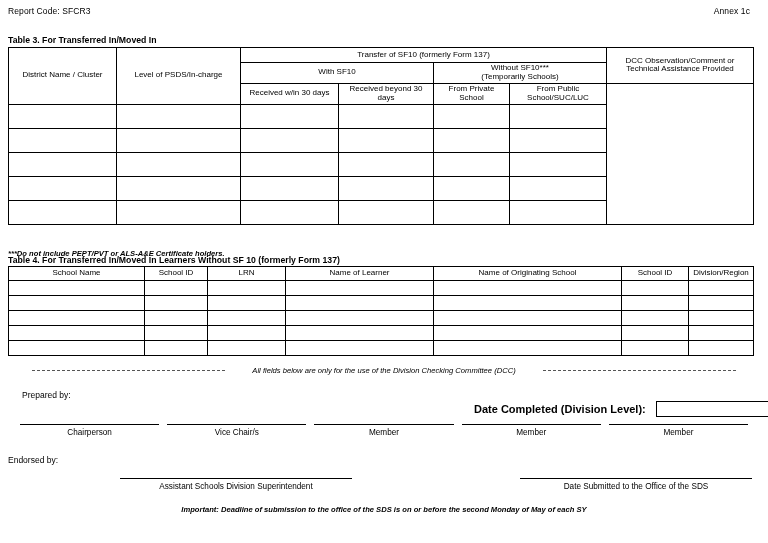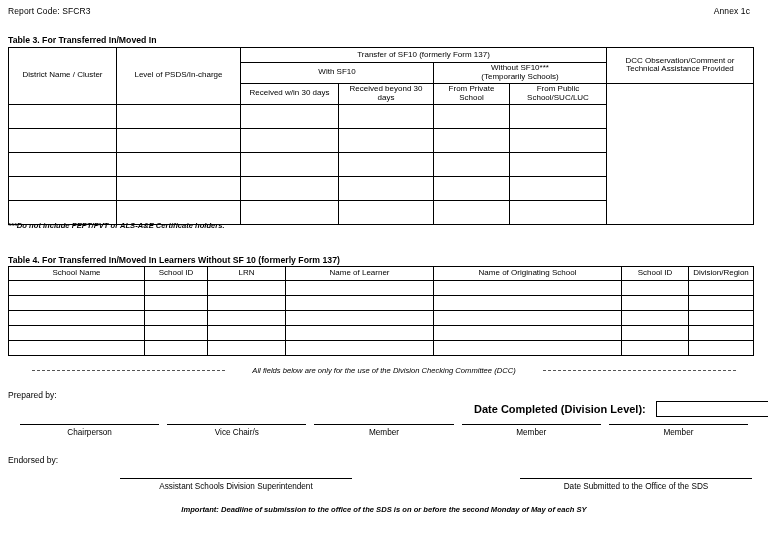--- a/index.html
+++ b/index.html
@@ -69,21 +69,21 @@
     left: 8px;
     width: 745px;
   }
   #table3 td.hdr { height: 12px; }
   #table3 td.body-cell { height: 21px; }
 
   
   .footnote {
     position: absolute;
     left: 8px;
-    top: 221px;
+    top: 249px;
     font-size: 7.6px;
     font-style: italic;
     font-weight: bold;
   }
 
   
   #table4 {
     top: 266px;
     left: 8px;
     width: 745px;
@@ -113,21 +113,21 @@
   .dcc-divider .dcc-text {
     padding: 0 4px;
     white-space: nowrap;
   }
   .dcc-divider .dash-left { margin-right: 2px; }
   .dcc-divider .dash-right { margin-left: 2px; }
 
   
   .prepared-by {
     position: absolute;
-    left: 8px;
+    left: 22px;
     top: 390px;
     font-size: 8.5px;
     text-align: right;
   }
   .date-completed-wrap {
     position: absolute;
     top: 389px;
     left: 474px;
     display: flex;
     align-items: center;

